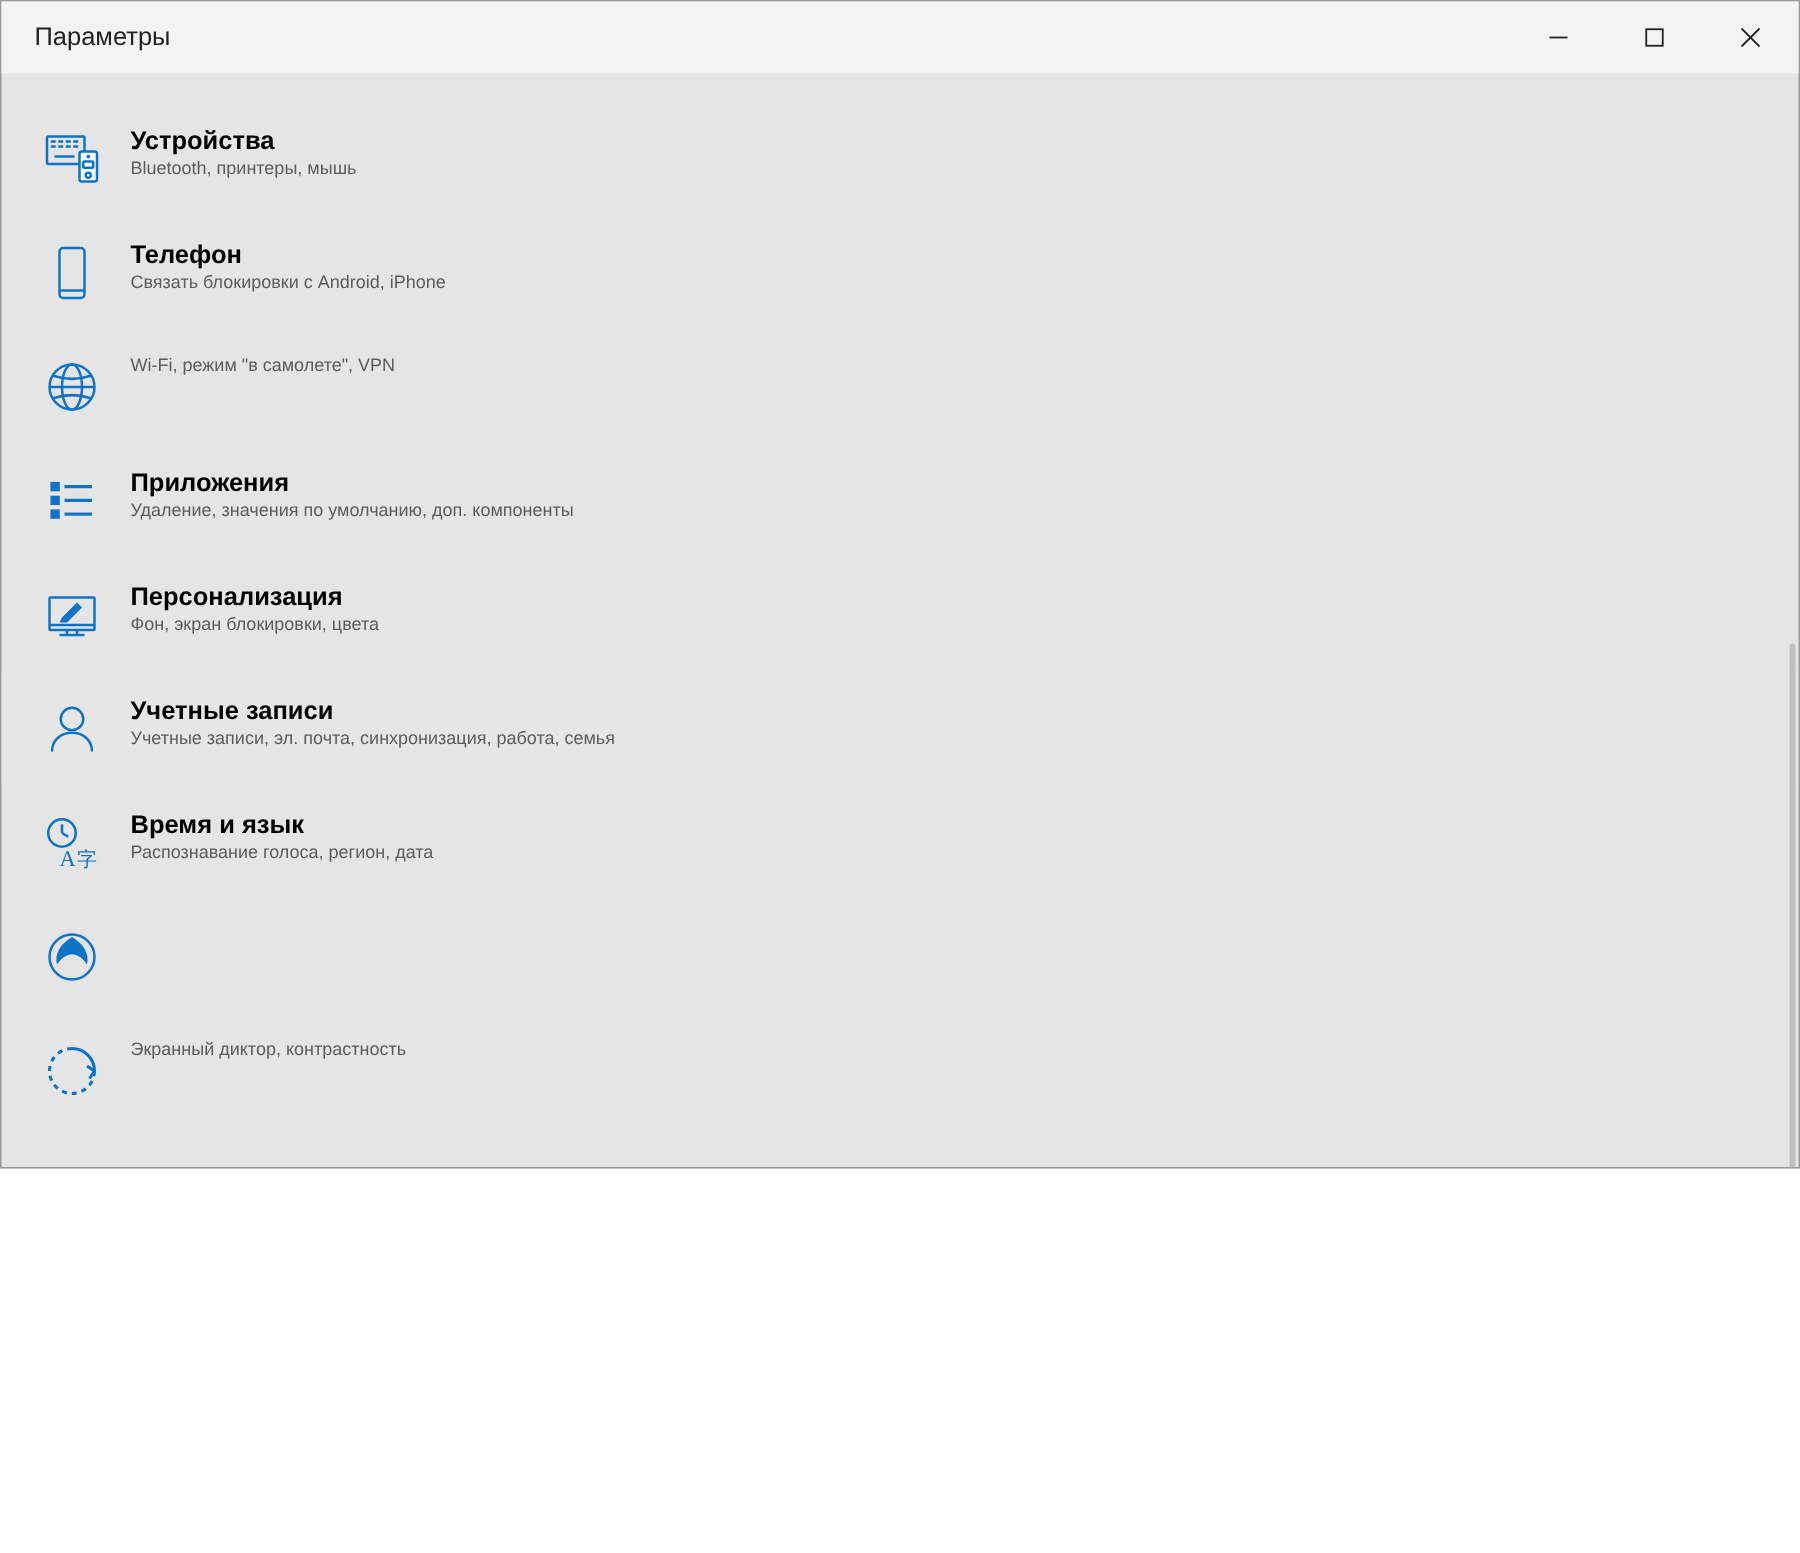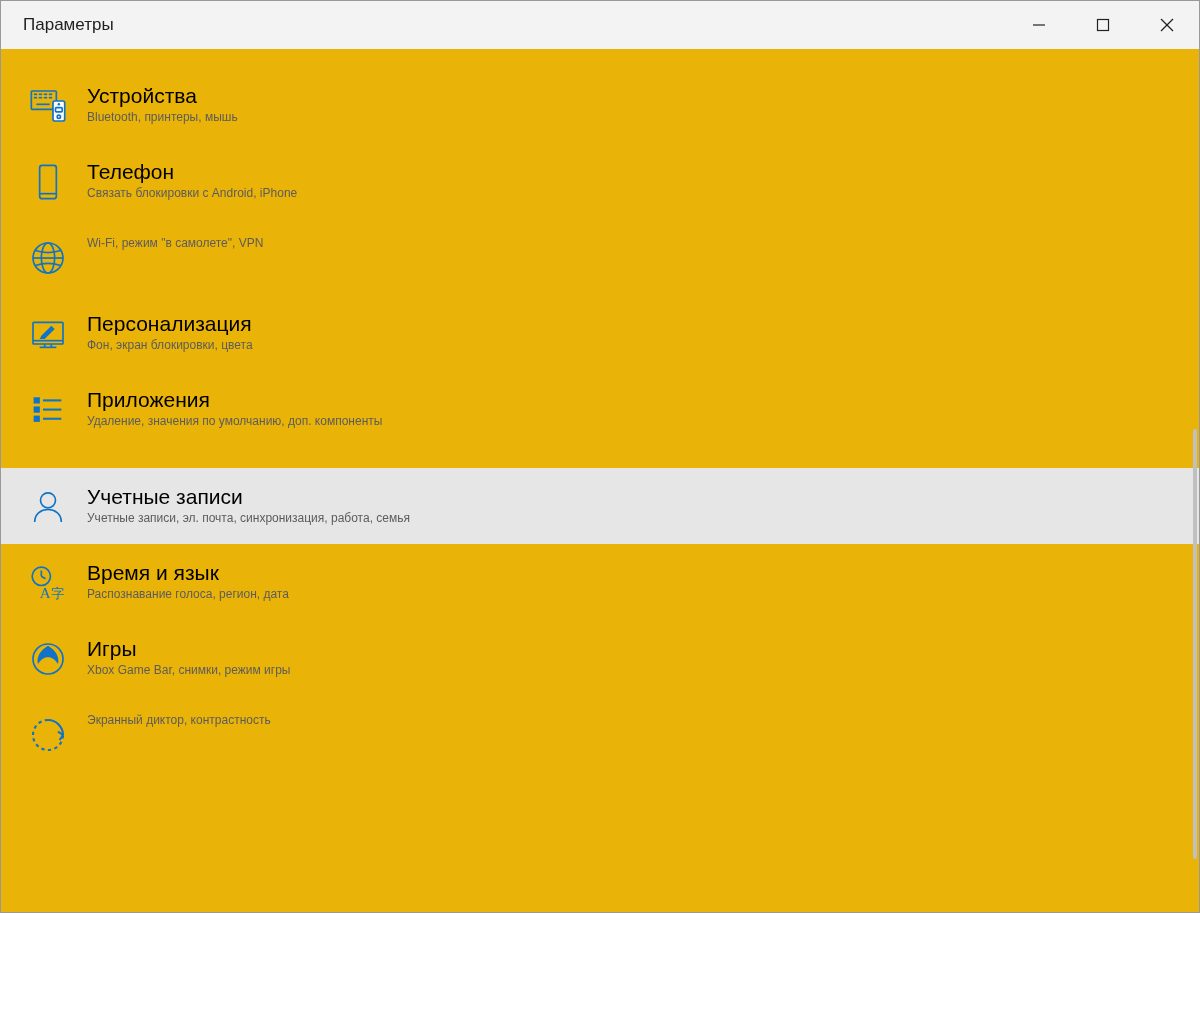--- a/index.html
+++ b/index.html
@@ -1,30 +1,30 @@
 <!DOCTYPE html>
 <html><head>
 <meta charset="utf-8">
 <style>
   * { box-sizing: border-box; margin: 0; padding: 0; }
   html, body { width: 1200px; height: 1035px; font-family: "Segoe UI", Arial, sans-serif; background: #fff; overflow: hidden; }
-  .window { width: 1200px; height: 913px; position: relative; border: 1px solid #999; background: #eab308; }
+  .window { width: 1200px; height: 779px; position: relative; border: 1px solid #999; background: #e5e5e5; }
   .titlebar { height: 48px; background: #f3f3f3; display: flex; align-items: center; justify-content: space-between; padding-left: 22px; }
   .titlebar-title { font-size: 17px; color: #222; }
   .titlebar-controls { display: flex; height: 100%; }
   .titlebar-btn { width: 64px; height: 100%; display: flex; align-items: center; justify-content: center; color: #222; }
   .titlebar-btn svg { display: block; }
   .content { position: absolute; top: 48px; left: 0; right: 0; bottom: 0; overflow: hidden; }
   .list { padding-top: 18px; }
   .item { display: flex; align-items: flex-start; padding: 16px 0 16px 26px; }
-  .item.selected { background: #e6e6e6; margin-top: 21px; }
+  .item.selected { background: #e6e6e6; }
   .icon-wrap { width: 42px; height: 42px; flex: 0 0 42px; display: flex; align-items: center; justify-content: center; margin-right: 18px; margin-top: 2px; }
   .icon-wrap svg { width: 40px; height: 40px; }
   .item-text { display: flex; flex-direction: column; }
-  .item-title { font-size: 21px; color: #000; line-height: 1.25; font-weight: 400; }
+  .item-title { font-size: 17px; color: #000; line-height: 1.25; font-weight: 700; }
   .item-desc { font-size: 12px; color: #5c5c5c; line-height: 1.35; }
   .scrollbar { position: absolute; right: 2px; top: 380px; width: 4px; height: 430px; background: #c0c0c0; border-radius: 2px; }
 </style>
 </head>
 <body>
 
 <div class="window">
   <div class="titlebar">
     <div class="titlebar-title">Параметры</div>
     <div class="titlebar-controls">
@@ -98,49 +98,49 @@
             <path d="M9 33 Q24 28 39 33"></path>
           </svg>
         </div>
         <div class="item-text">
           <div class="item-desc">Wi-Fi, режим "в самолете", VPN</div>
         </div>
       </div>
 
       <div class="item">
         <div class="icon-wrap">
+          <svg viewBox="0 0 48 48" fill="none" stroke="#0f73c7" stroke-width="2.5">
+            <rect x="8" y="10" width="5" height="5" fill="#0f73c7"></rect>
+            <rect x="8" y="21" width="5" height="5" fill="#0f73c7"></rect>
+            <rect x="8" y="32" width="5" height="5" fill="#0f73c7"></rect>
+            <line x1="18" y1="12.5" x2="40" y2="12.5"></line>
+            <line x1="18" y1="23.5" x2="40" y2="23.5"></line>
+            <line x1="18" y1="34.5" x2="40" y2="34.5"></line>
+          </svg>
+        </div>
+        <div class="item-text">
+          <div class="item-title">Приложения</div>
+          <div class="item-desc">Удаление, значения по умолчанию, доп. компоненты</div>
+        </div>
+      </div>
+
+      <div class="item">
+        <div class="icon-wrap">
           <svg viewBox="0 0 48 48" fill="none" stroke="#0f73c7" stroke-width="2">
             <rect x="6" y="10" width="36" height="26" rx="1"></rect>
             <line x1="6" y1="32" x2="42" y2="32"></line>
             <line x1="20" y1="36" x2="20" y2="40"></line>
             <line x1="28" y1="36" x2="28" y2="40"></line>
             <line x1="14" y1="40" x2="34" y2="40"></line>
             <path d="M16 26 L28 14 L32 18 L20 30 L14 30 Z" fill="#0f73c7" stroke="none"></path>
           </svg>
         </div>
         <div class="item-text">
           <div class="item-title">Персонализация</div>
           <div class="item-desc">Фон, экран блокировки, цвета</div>
-        </div>
-      </div>
-
-      <div class="item">
-        <div class="icon-wrap">
-          <svg viewBox="0 0 48 48" fill="none" stroke="#0f73c7" stroke-width="2.5">
-            <rect x="8" y="10" width="5" height="5" fill="#0f73c7"></rect>
-            <rect x="8" y="21" width="5" height="5" fill="#0f73c7"></rect>
-            <rect x="8" y="32" width="5" height="5" fill="#0f73c7"></rect>
-            <line x1="18" y1="12.5" x2="40" y2="12.5"></line>
-            <line x1="18" y1="23.5" x2="40" y2="23.5"></line>
-            <line x1="18" y1="34.5" x2="40" y2="34.5"></line>
-          </svg>
-        </div>
-        <div class="item-text">
-          <div class="item-title">Приложения</div>
-          <div class="item-desc">Удаление, значения по умолчанию, доп. компоненты</div>
         </div>
       </div>
 
       <div class="item selected">
         <div class="icon-wrap">
           <svg viewBox="0 0 48 48" fill="none" stroke="#0f73c7" stroke-width="2">
             <circle cx="24" cy="16" r="9"></circle>
             <path d="M8 42 C8 32 16 27 24 27 C32 27 40 32 40 42"></path>
           </svg>
         </div>
@@ -166,24 +166,20 @@
         </div>
       </div>
 
       <div class="item">
         <div class="icon-wrap">
           <svg viewBox="0 0 48 48" fill="none" stroke="#0f73c7" stroke-width="2">
             <circle cx="24" cy="24" r="18"></circle>
             <path d="M24 8 C14 14 10 22 12 30 C16 24 20 22 24 22 C28 22 32 24 36 30 C38 22 34 14 24 8 Z" fill="#0f73c7" stroke="none"></path>
           </svg>
         </div>
-        <div class="item-text">
-          <div class="item-title">Игры</div>
-          <div class="item-desc">Xbox Game Bar, снимки, режим игры</div>
-        </div>
       </div>
 
       <div class="item">
         <div class="icon-wrap">
           <svg viewBox="0 0 48 48" fill="none" stroke="#0f73c7" stroke-width="2.5">
             <path d="M24 6 A18 18 0 1 0 42 24" stroke-dasharray="4 4"></path>
             <path d="M42 24 L36 20 M42 24 L38 30"></path>
             <path d="M24 6 A18 18 0 0 1 42 24" stroke-dasharray="0"></path>
           </svg>
         </div>

